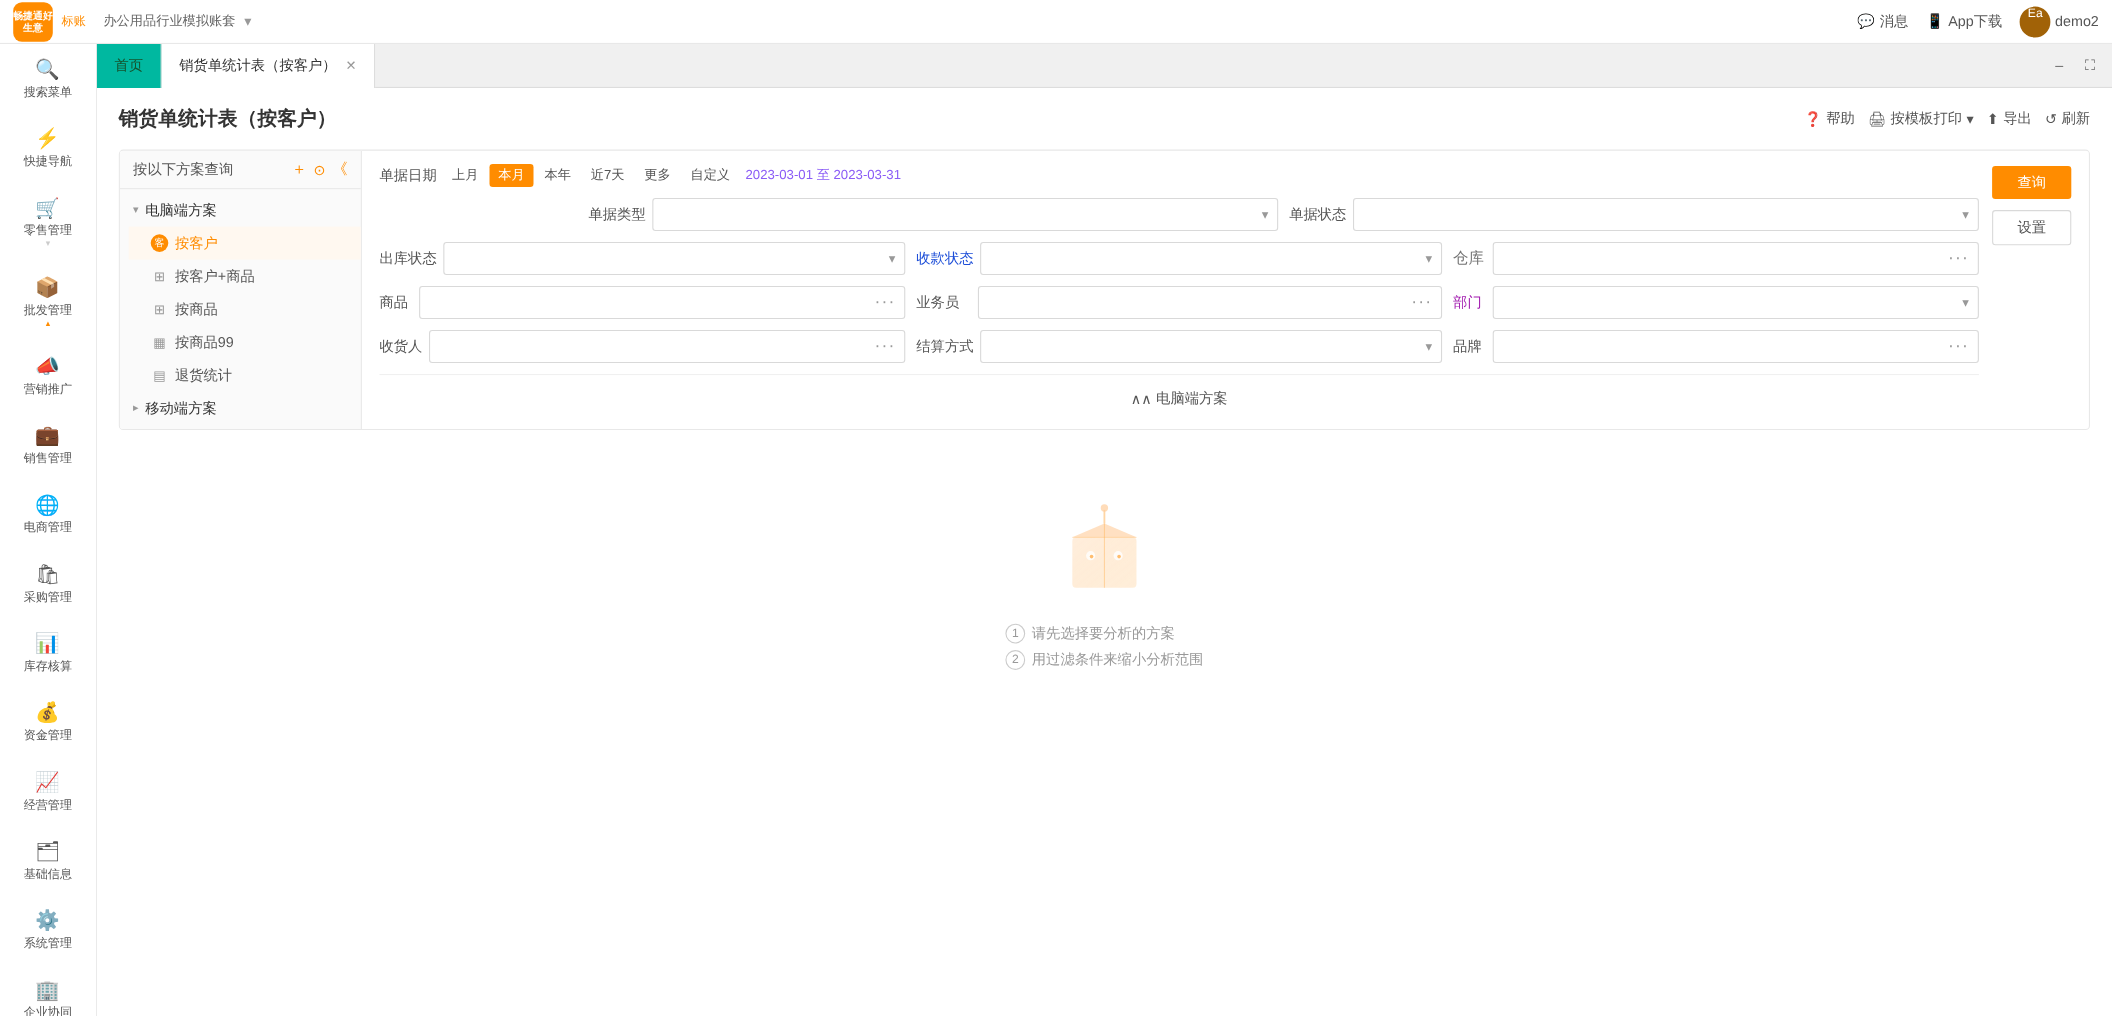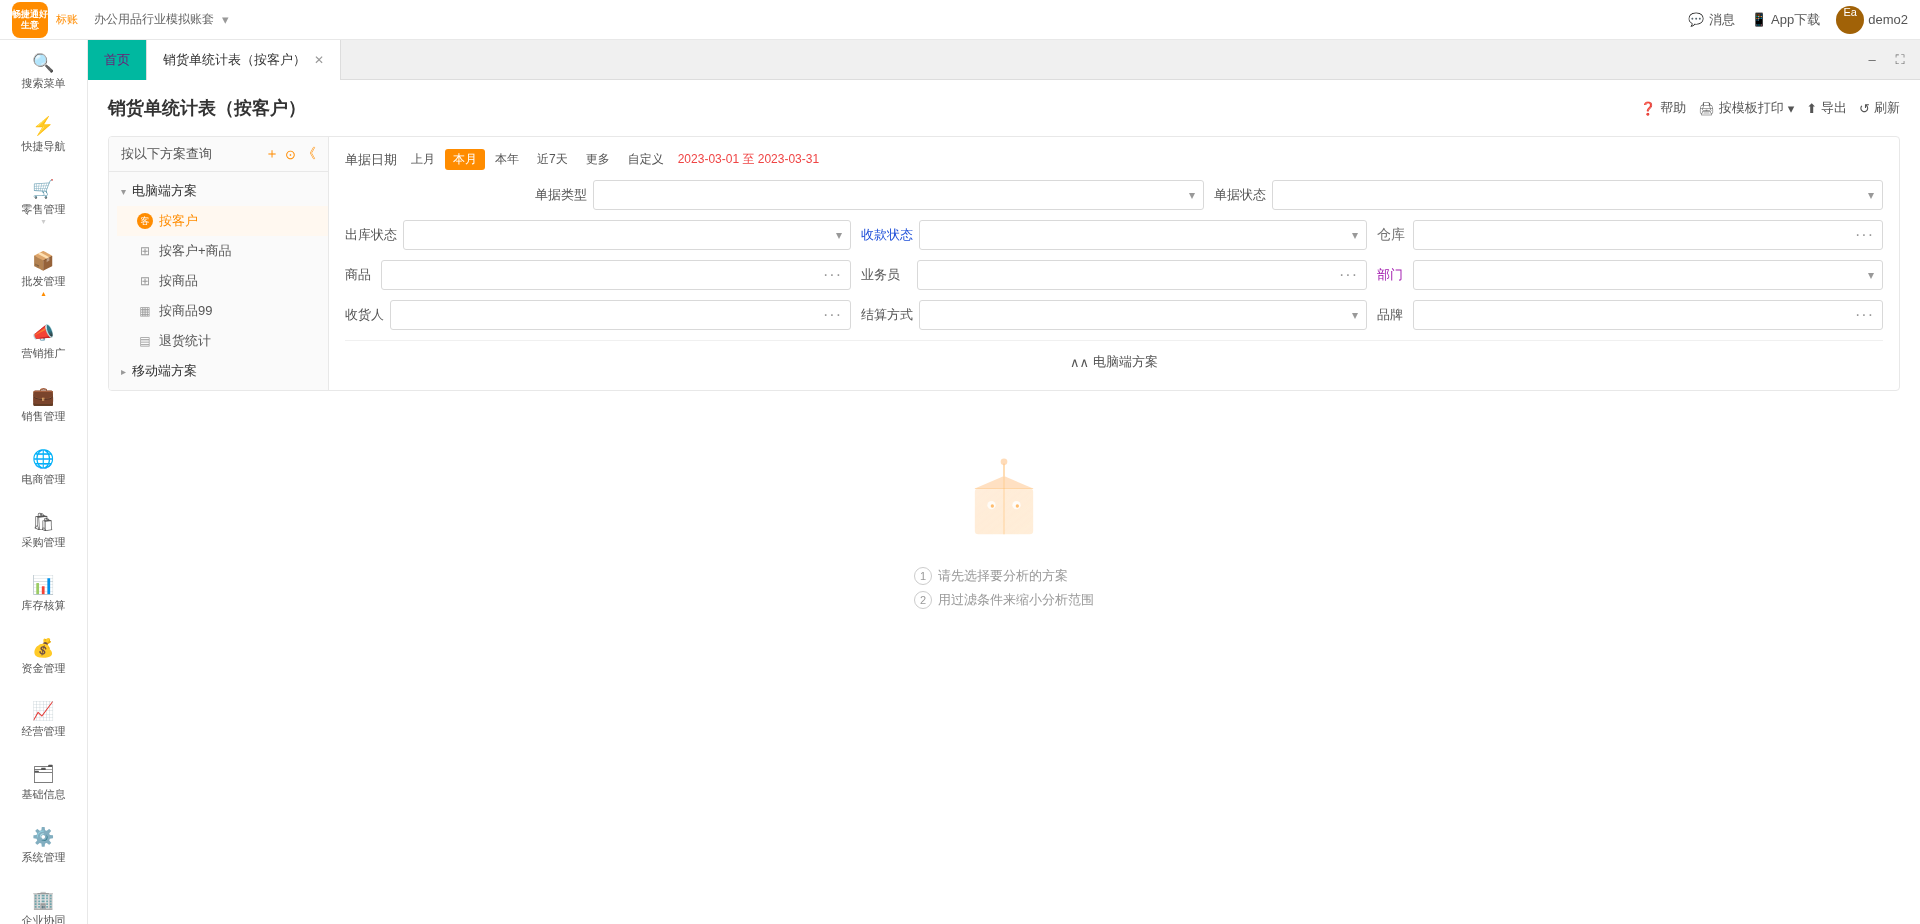--- a/index.html
+++ b/index.html
@@ -23,21 +23,21 @@
     .sidebar-icon { font-size: 18px; margin-bottom: 2px; }
 
     
     .content-area { flex: 1; display: flex; flex-direction: column; overflow: hidden; }
 
     
     .tab-bar { display: flex; align-items: center; background: #f0f0f0; height: 40px; padding: 0 0; border-bottom: 1px solid #ddd; }
     .tab { display: flex; align-items: center; padding: 0 16px; height: 40px; cursor: pointer; font-size: 13px; color: #555; border-right: 1px solid #ddd; background: #f0f0f0; }
     .tab.active { background: #fff; color: #333; font-weight: 500; }
     .tab-close { margin-left: 8px; color: #999; font-size: 12px; cursor: pointer; }
-    .tab-home { background: #00b8a0; color: #701a75; }
+    .tab-home { background: #00b8a0; color: #14532d; }
     .tab-bar-actions { margin-left: auto; display: flex; align-items: center; padding-right: 8px; gap: 4px; }
     .tab-bar-btn { width: 24px; height: 24px; display: flex; align-items: center; justify-content: center; cursor: pointer; color: #666; border-radius: 3px; }
 
     
     .page-content { flex: 1; padding: 16px 20px; overflow-y: auto; background: #fff; }
     .page-header { display: flex; align-items: center; justify-content: space-between; margin-bottom: 16px; }
     .page-title { font-size: 18px; font-weight: 600; color: #333; }
     .page-actions { display: flex; align-items: center; gap: 12px; color: #555; font-size: 13px; }
     .page-action-btn { display: flex; align-items: center; gap: 4px; cursor: pointer; color: #555; }
 
@@ -279,21 +279,21 @@
                   <div style="display:flex;align-items:center;gap:6px;">
                     <span style="color:#555;font-size:13px;white-space:nowrap;">单据日期</span>
                     <div style="display:flex;align-items:center;gap:2px;">
                       <span class="date-tab">上月</span>
                       <span class="date-tab active">本月</span>
                       <span class="date-tab">本年</span>
                       <span class="date-tab">近7天</span>
                       <span class="date-tab">更多</span>
                       <span class="date-tab">自定义</span>
                     </div>
-                    <span style="color:#ef4444;font-size:12px;">2023-03-01 至 2023-03-31</span>
+                    <span style="color:#8b5cf6;font-size:12px;">2023-03-01 至 2023-03-31</span>
                   </div>
                 </div>
 
                 <div style="display:flex;align-items:flex-start;margin-bottom:10px;gap:10px;">
                   <div style="width:180px;"></div>
 
                   <div style="display:flex;align-items:center;gap:6px;flex:1;">
                     <span style="color:#555;font-size:13px;white-space:nowrap;min-width:50px;">单据类型</span>
                     <div class="filter-control" style="flex:1;min-width:200px;">
                       <span class="chevron">▾</span>
@@ -372,20 +372,24 @@
                 </div>
 
                 <div style="display:flex;justify-content:center;border-top:1px solid #f0f0f0;padding-top:8px;">
                   <div class="collapse-btn">
                     <span>∧∧</span>
                     <span>电脑端方案</span>
                   </div>
                 </div>
               </div>
 
+              <div class="btn-column" style="margin-left:12px;min-width:72px;">
+                <button class="query-btn">查询</button>
+                <button class="setting-btn">设置</button>
+              </div>
             </div>
           </div>
         </div>
 
         <div class="empty-state">
 
           <svg class="empty-icon" viewBox="0 0 120 120" xmlns="http://www.w3.org/2000/svg">
             <defs>
               <linearGradient id="boxGrad" x1="0%" y1="0%" x2="100%" y2="100%">
                 <stop offset="0%" style="stop-color:#ffb870;stop-opacity:0.5"></stop>

